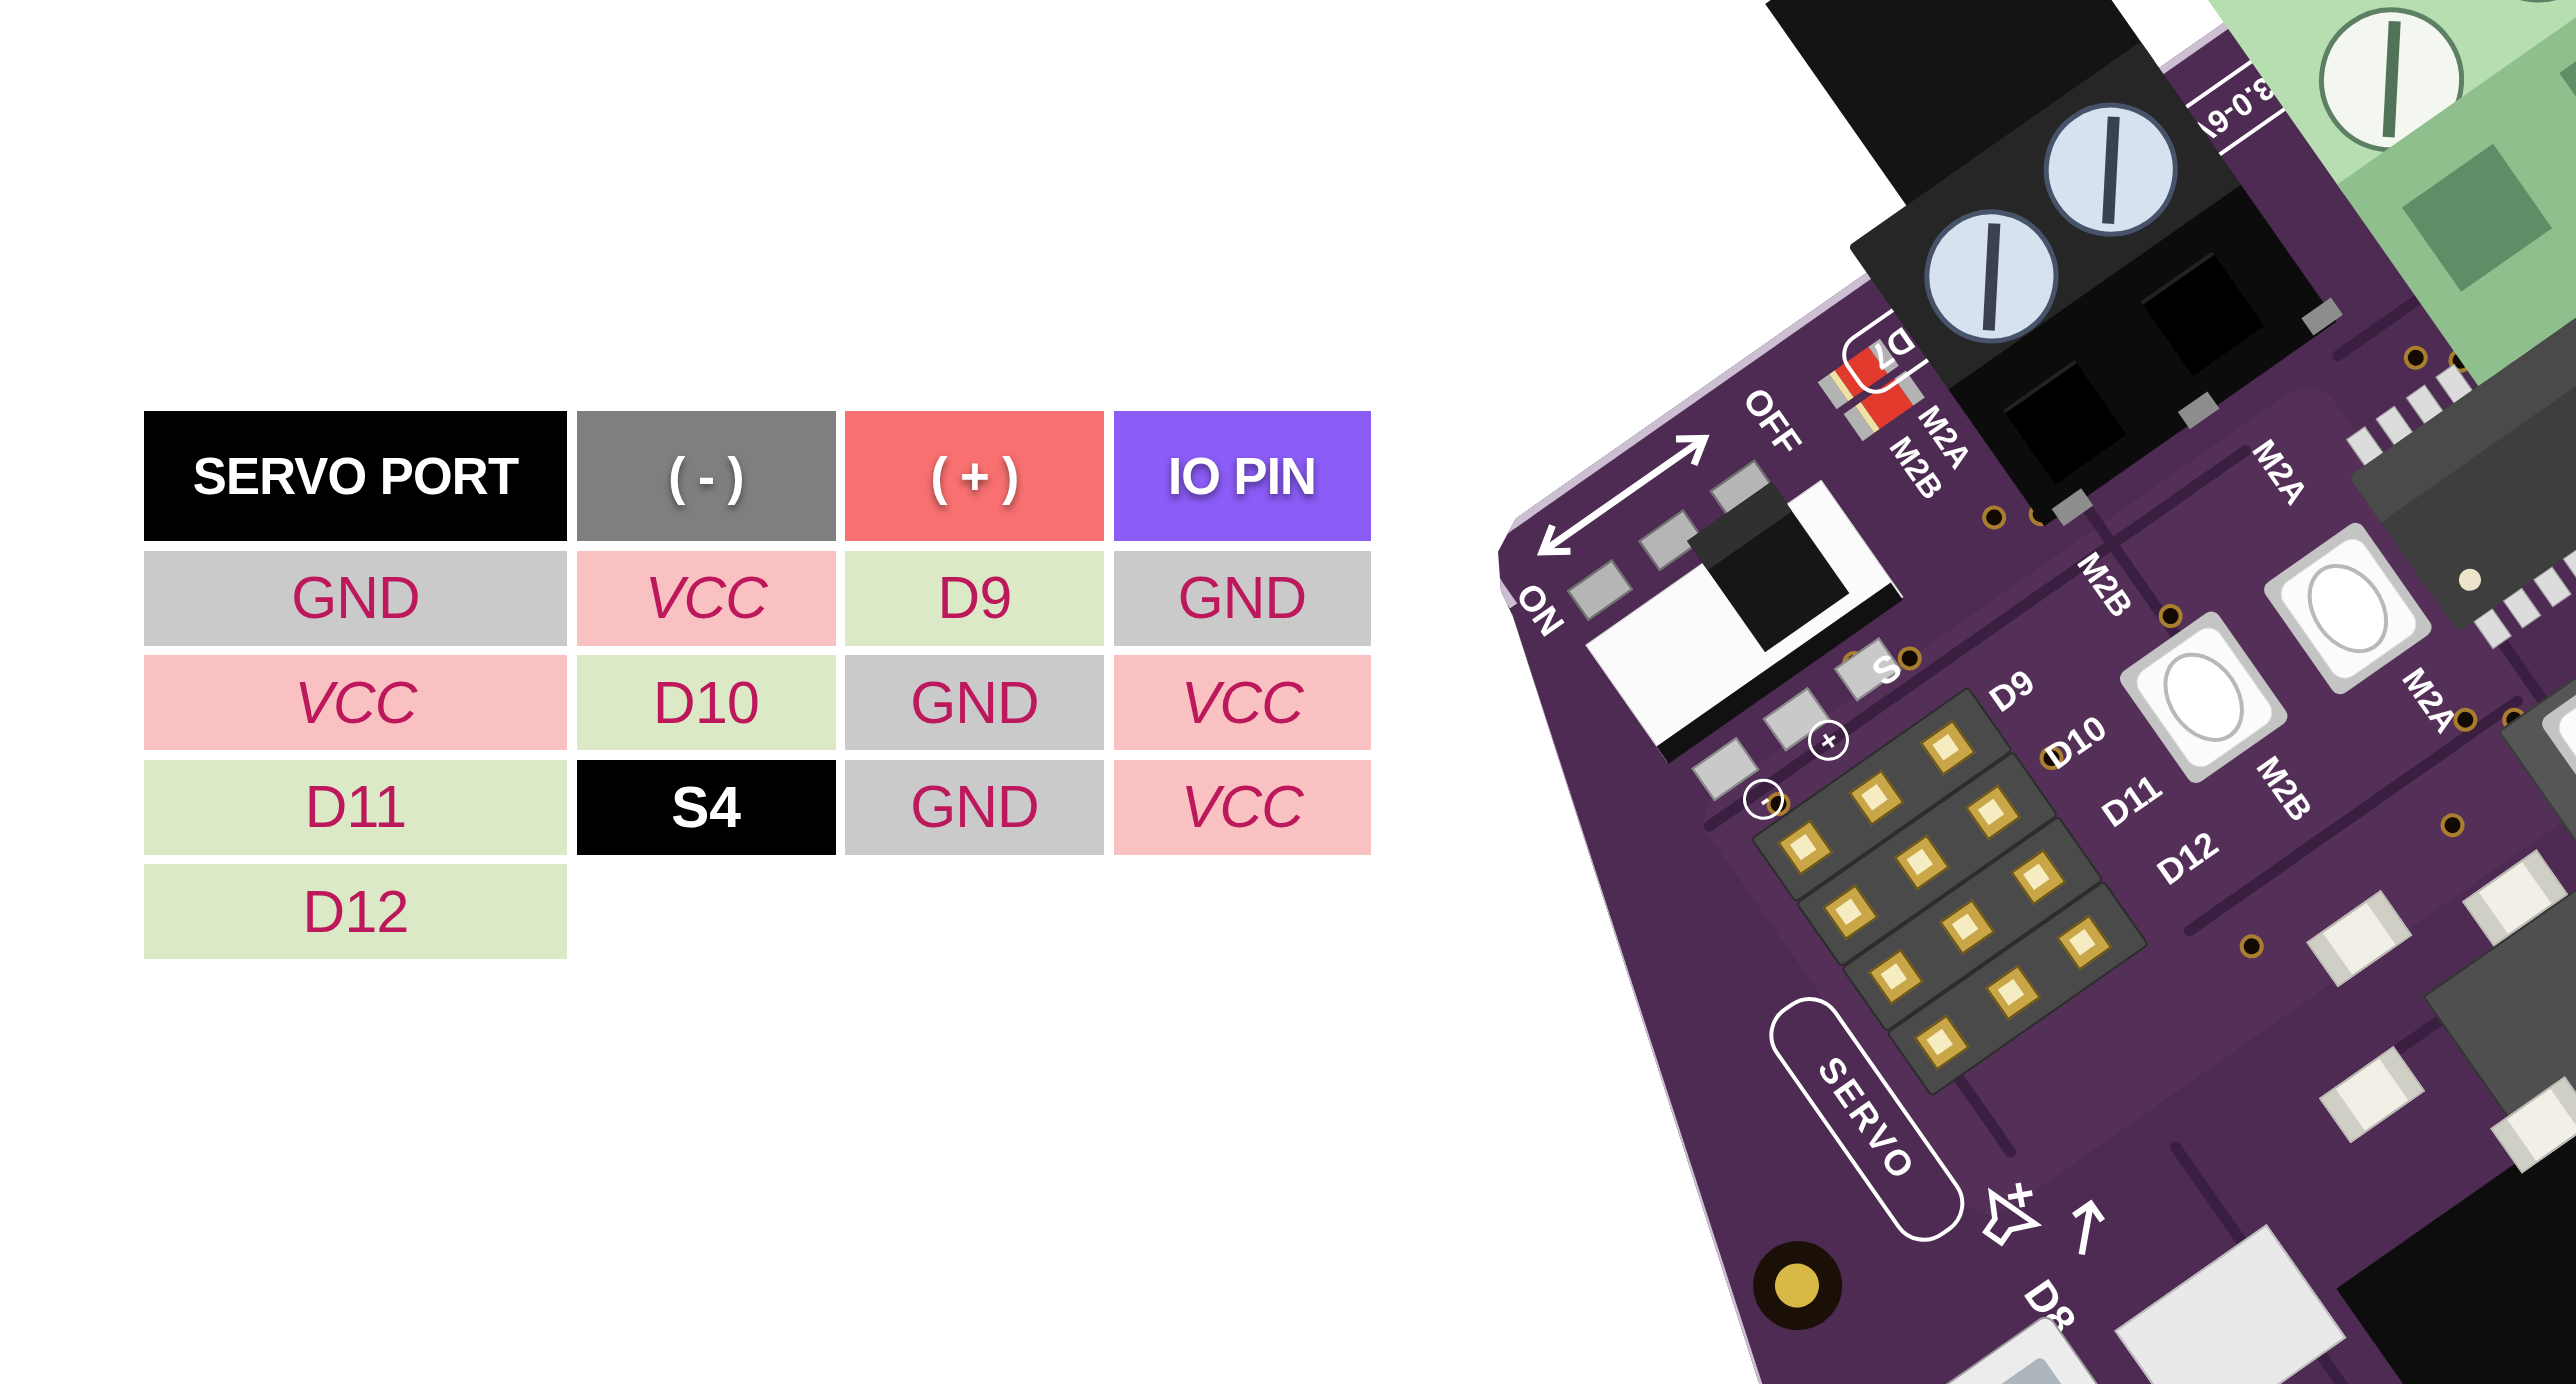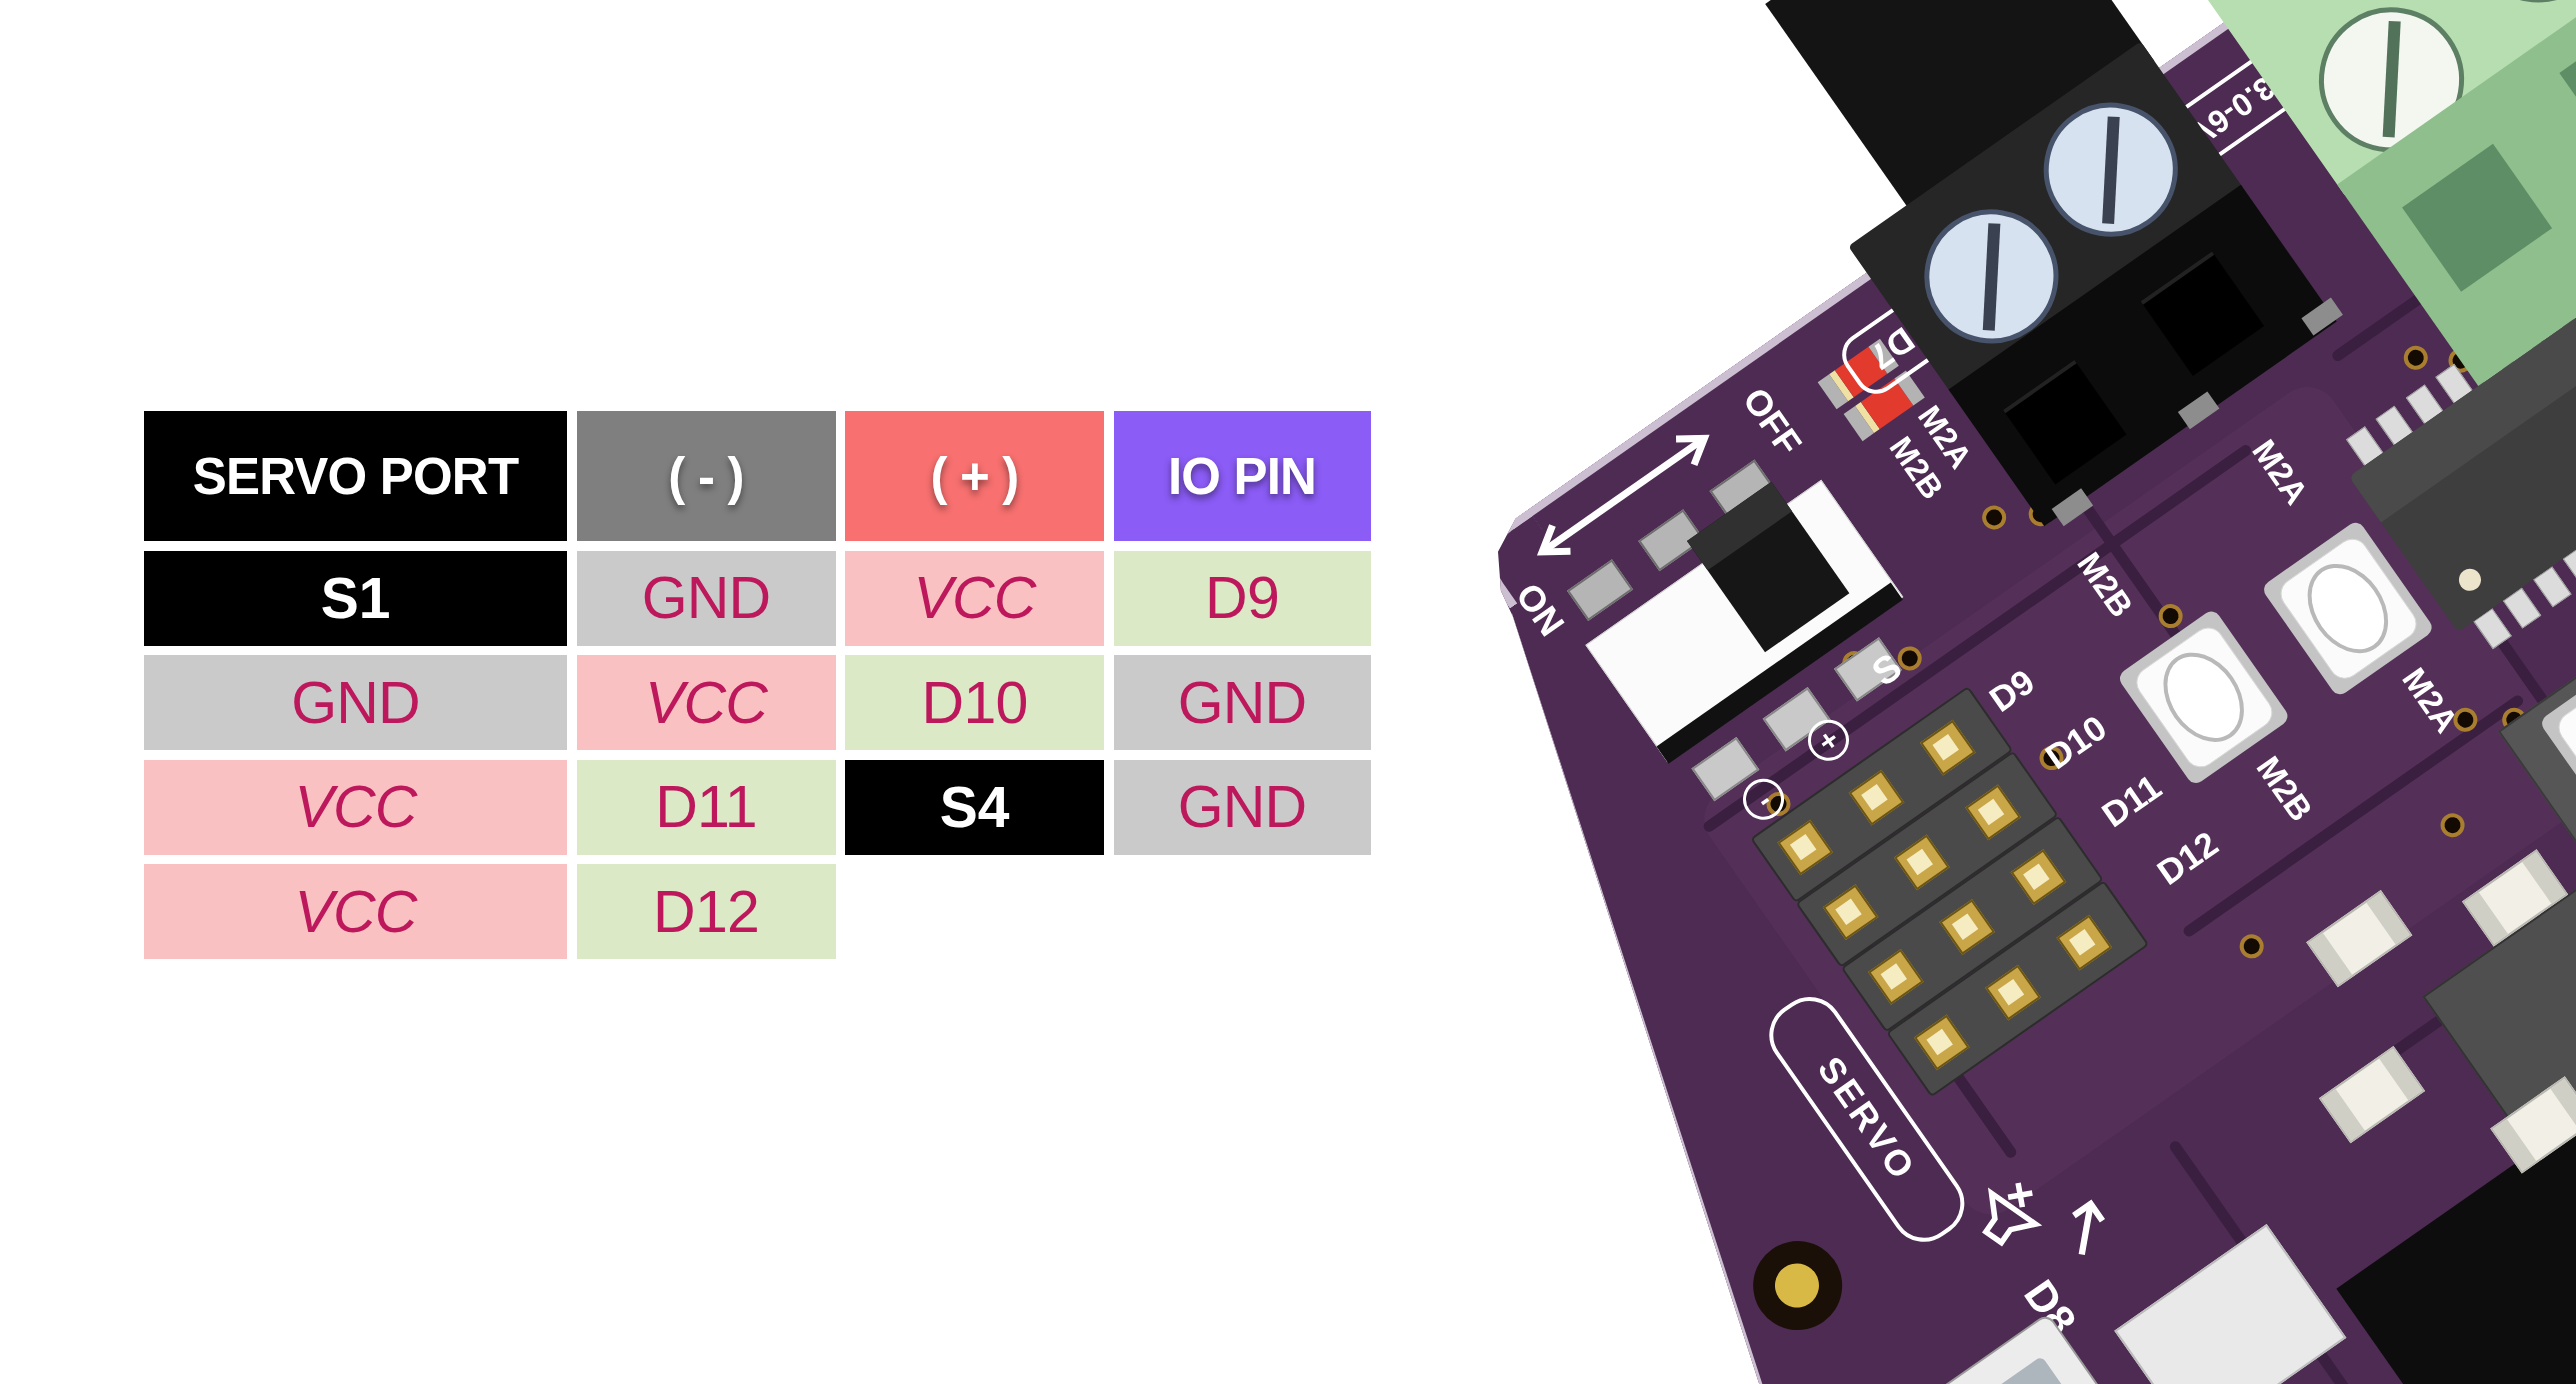--- a/index.html
+++ b/index.html
@@ -70,21 +70,20 @@
 <body>
 
 <div class="stage">
 
   <div class="pinout">
     <div class="cell head bg-port">SERVO PORT</div>
     <div class="cell head bg-neg-h">( - )</div>
     <div class="cell head bg-pos-h">( + )</div>
     <div class="cell head bg-io-h">IO PIN</div>
 
-    <div class="cell port bg-port">S1</div>
     <div class="cell data bg-neg">GND</div>
     <div class="cell data bg-pos">VCC</div>
     <div class="cell data bg-io">D9</div>
 
     <div class="cell data bg-neg">GND</div>
     <div class="cell data bg-pos">VCC</div>
     <div class="cell data bg-io">D10</div>
 
     <div class="cell data bg-neg">GND</div>
     <div class="cell data bg-pos">VCC</div>

